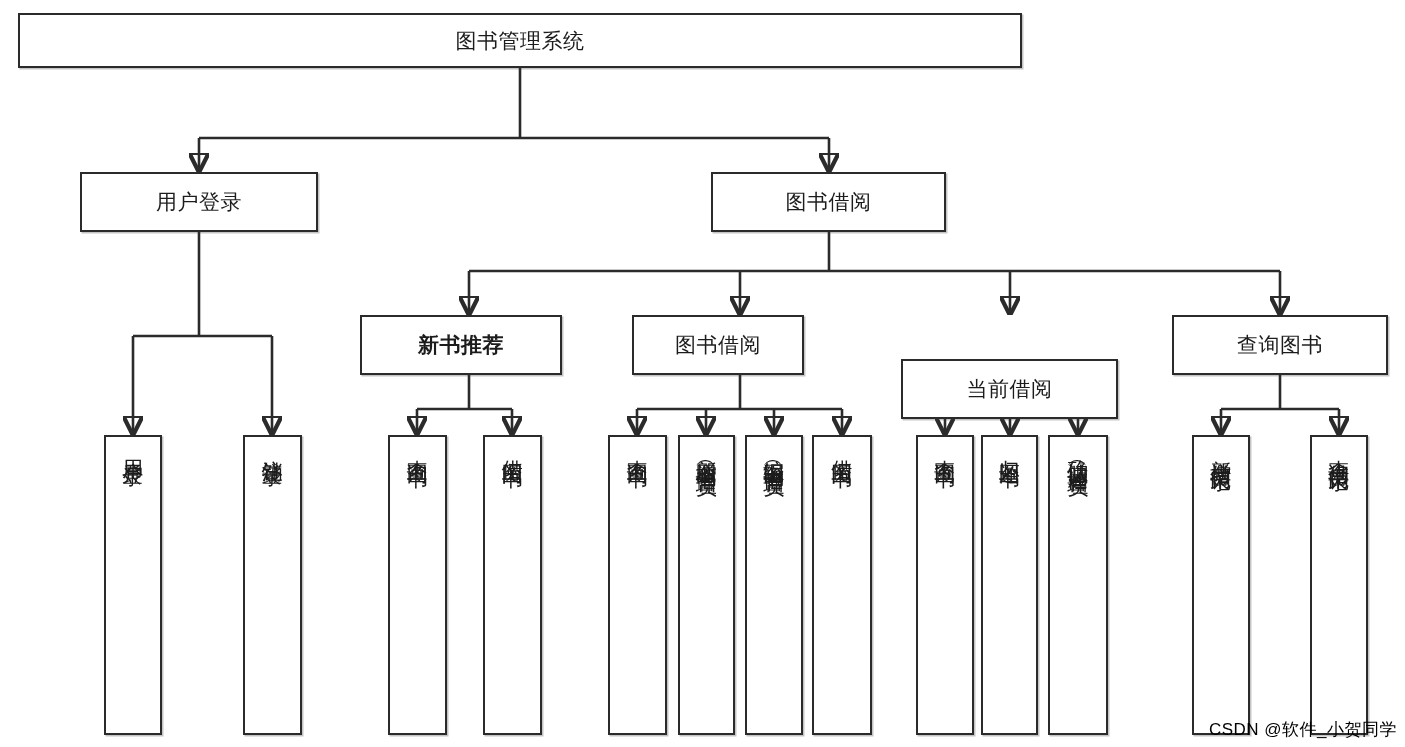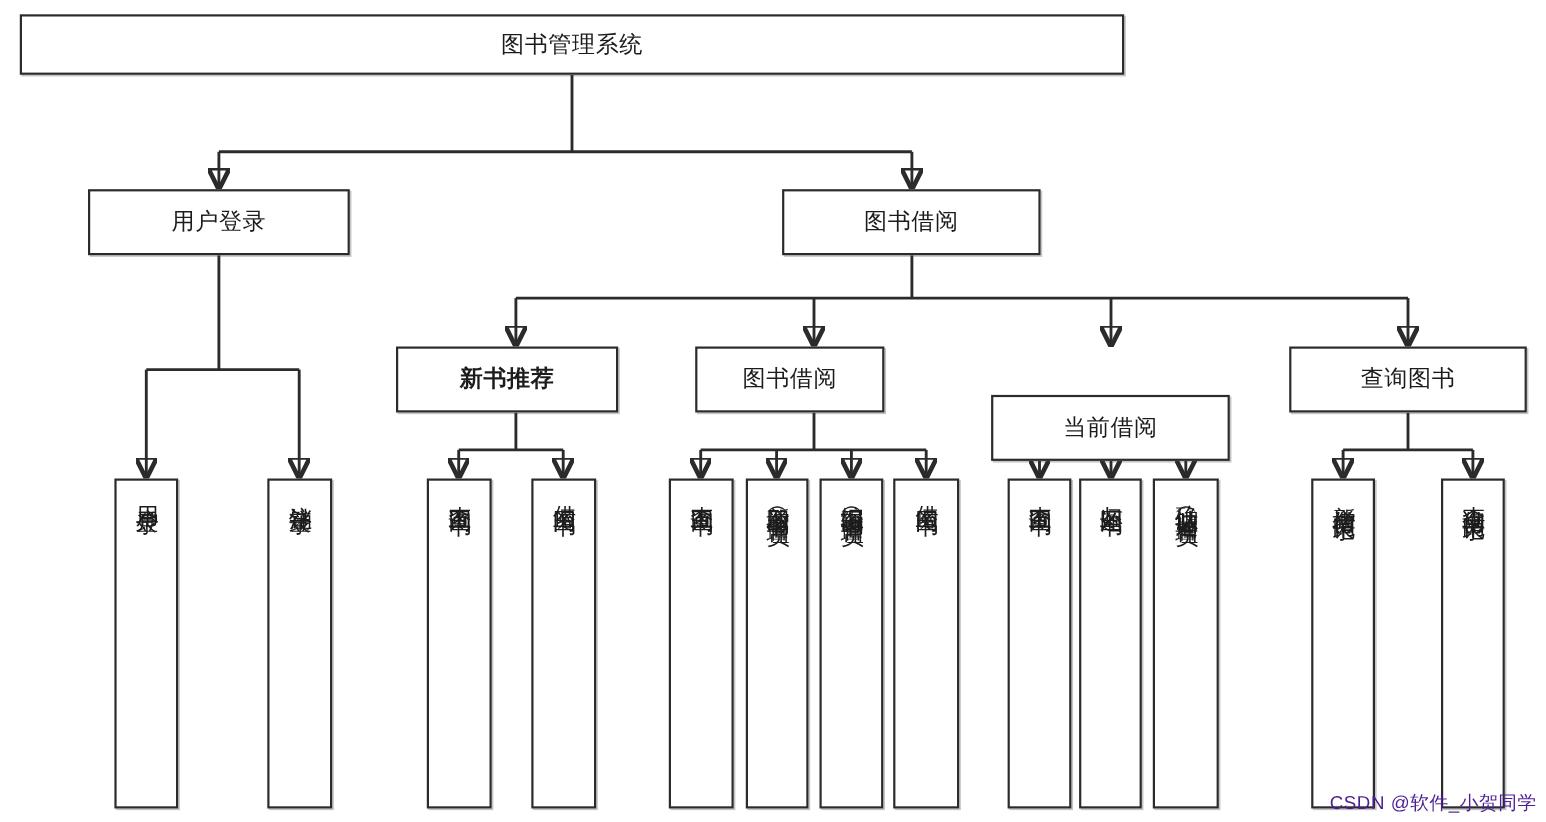--- a/index.html
+++ b/index.html
@@ -47,21 +47,21 @@
   .node.vert .vtxt {
     display: block;
     writing-mode: vertical-rl;
     text-orientation: upright;
   }
   .watermark {
     position: absolute;
     right: 8px;
     bottom: 6px;
     font-size: 17px;
-    color: #4c1d95;
+    color: #000000;
     letter-spacing: 0.5px;
     white-space: nowrap;
     font-family: "Liberation Sans", "DejaVu Sans", sans-serif;
   }
   svg.edges {
     position: absolute;
     left: 0; top: 0;
     width: 1405px; height: 747px;
     pointer-events: none;
   }

